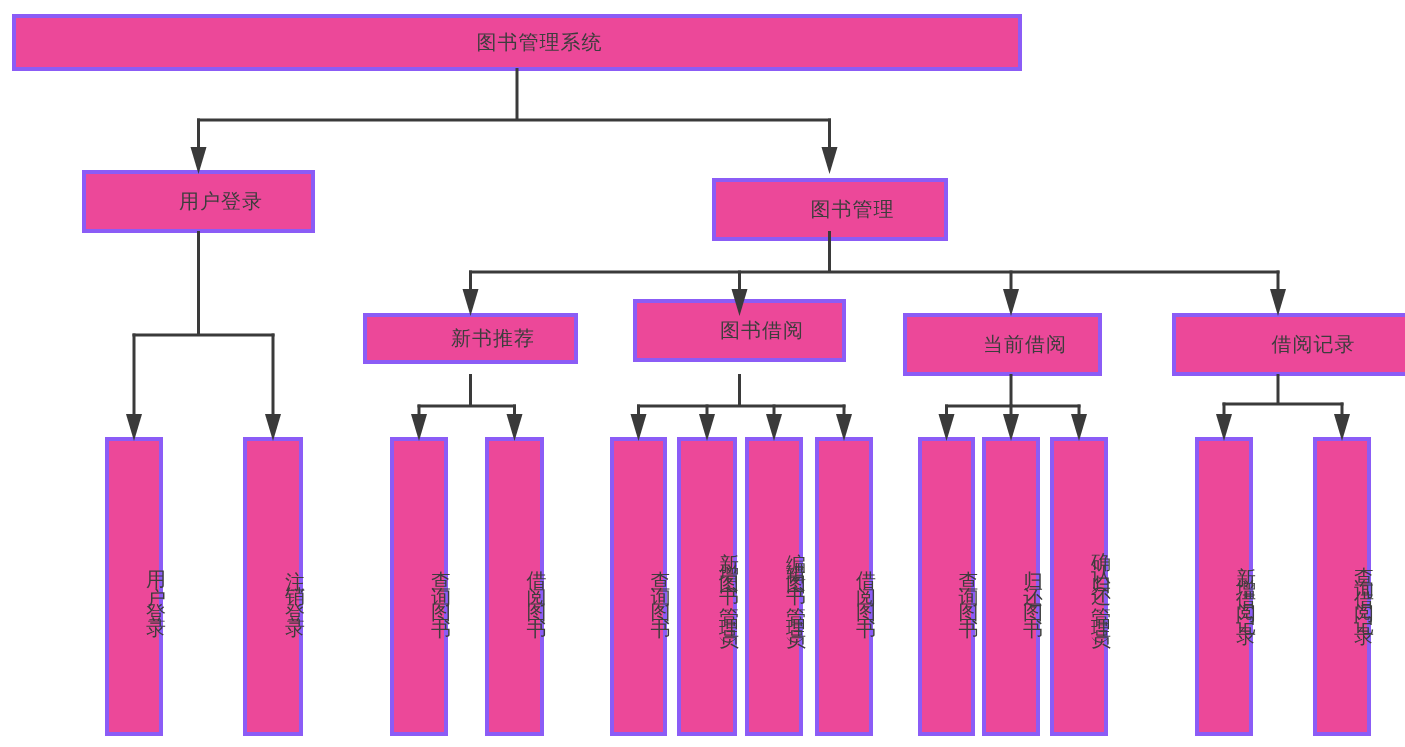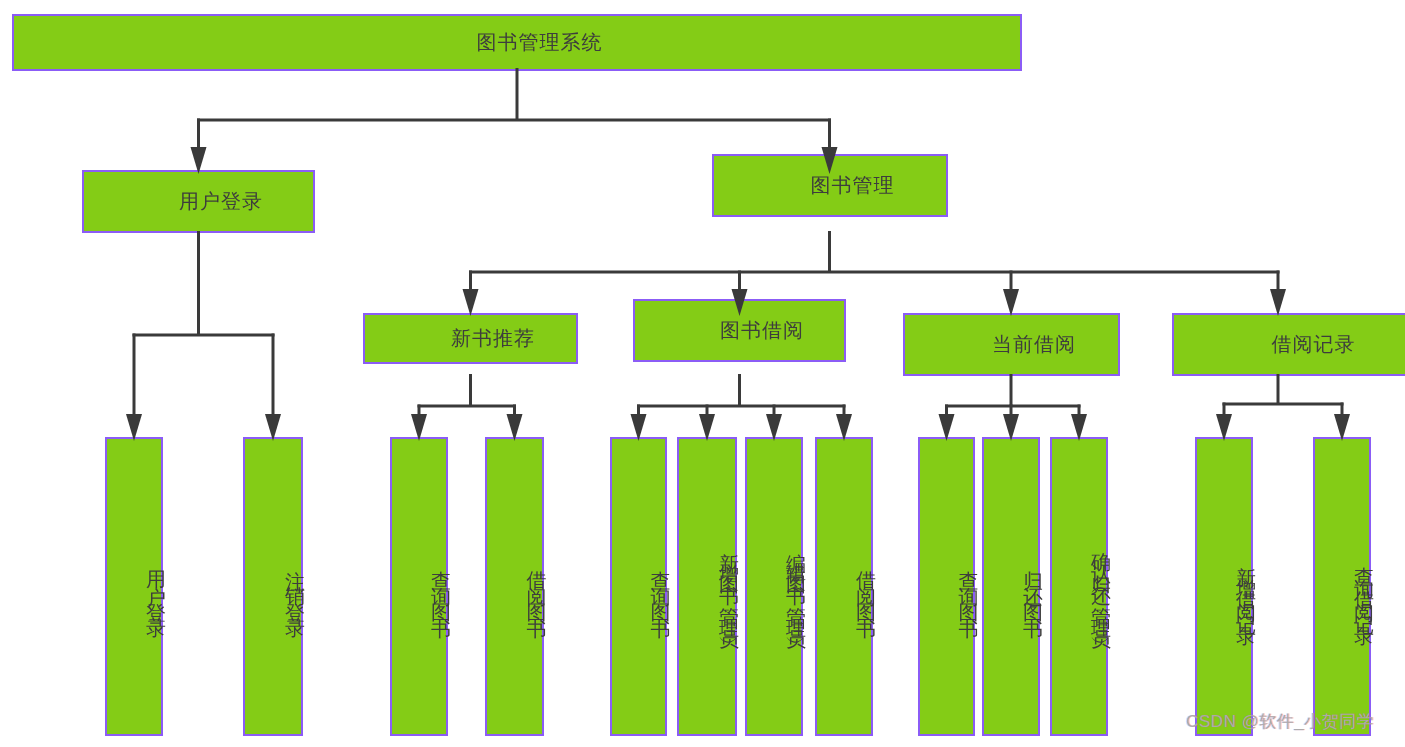--- a/index.html
+++ b/index.html
@@ -7,22 +7,22 @@
     position: relative;
     width: 1405px;
     height: 747px;
     background: #ffffff;
     font-family: "Liberation Sans", "DejaVu Sans", sans-serif;
     overflow: hidden;
   }
   .node {
     position: absolute;
     box-sizing: border-box;
-    background: #84cc16;
-    border: 2px solid #8b5cf6;
+    background: #ec4899;
+    border: 4px solid #8b5cf6;
     display: flex;
     align-items: center;
     justify-content: center;
     color: #3d3d3d;
     z-index: 1;
     padding-left: 45px;
   }
   .hnode { font-size: 20px; letter-spacing: 1px; }
   .vnode .vtext {
     writing-mode: vertical-rl;
@@ -134,31 +134,31 @@
     </g>
   </svg>
 
   <div class="node hnode" style="left:12px; top:14px; width:1010px; height:57px;">
     <span>图书管理系统</span>
   </div>
 
   <div class="node hnode" style="left:82px; top:170px; width:233px; height:63px;">
     <span>用户登录</span>
   </div>
-  <div class="node hnode" style="left:712px; top:154px; width:236px; height:63px;">
+  <div class="node hnode" style="left:712px; top:178px; width:236px; height:63px;">
     <span>图书管理</span>
   </div>
 
   <div class="node hnode" style="left:363px; top:313px; width:215px; height:51px;">
     <span>新书推荐</span>
   </div>
   <div class="node hnode" style="left:633px; top:299px; width:213px; height:63px;">
     <span>图书借阅</span>
   </div>
-  <div class="node hnode" style="left:903px; top:313px; width:217px; height:63px;">
+  <div class="node hnode" style="left:903px; top:313px; width:199px; height:63px;">
     <span>当前借阅</span>
   </div>
   <div class="node hnode" style="left:1172px; top:313px; width:238px; height:63px;">
     <span>借阅记录</span>
   </div>
 
   <div class="node vnode" style="left:105px; top:437px; width:58px; height:299px;">
     <span class="vtext ls4">用户登录</span>
   </div>
   <div class="node vnode" style="left:243px; top:437px; width:60px; height:299px;">
@@ -195,15 +195,14 @@
     <span class="vtext ls9">确认归还（管理员）</span>
   </div>
 
   <div class="node vnode" style="left:1195px; top:437px; width:58px; height:299px;">
     <span class="vtext ls6">新增借阅记录</span>
   </div>
   <div class="node vnode" style="left:1313px; top:437px; width:58px; height:299px;">
     <span class="vtext ls6">查询借阅记录</span>
   </div>
 
-  <div class="watermark">CSDN @软件_小贺同学</div>
 
 </div>
 
 </body></html>

